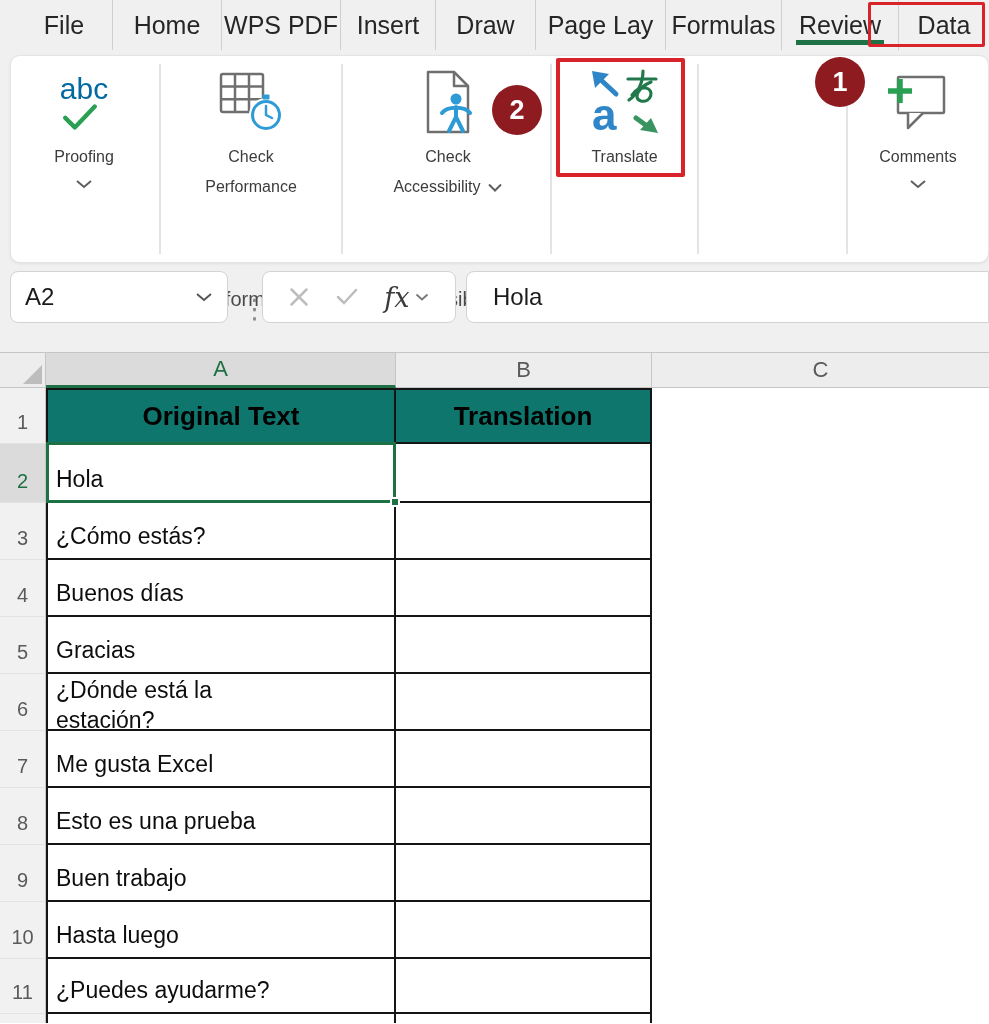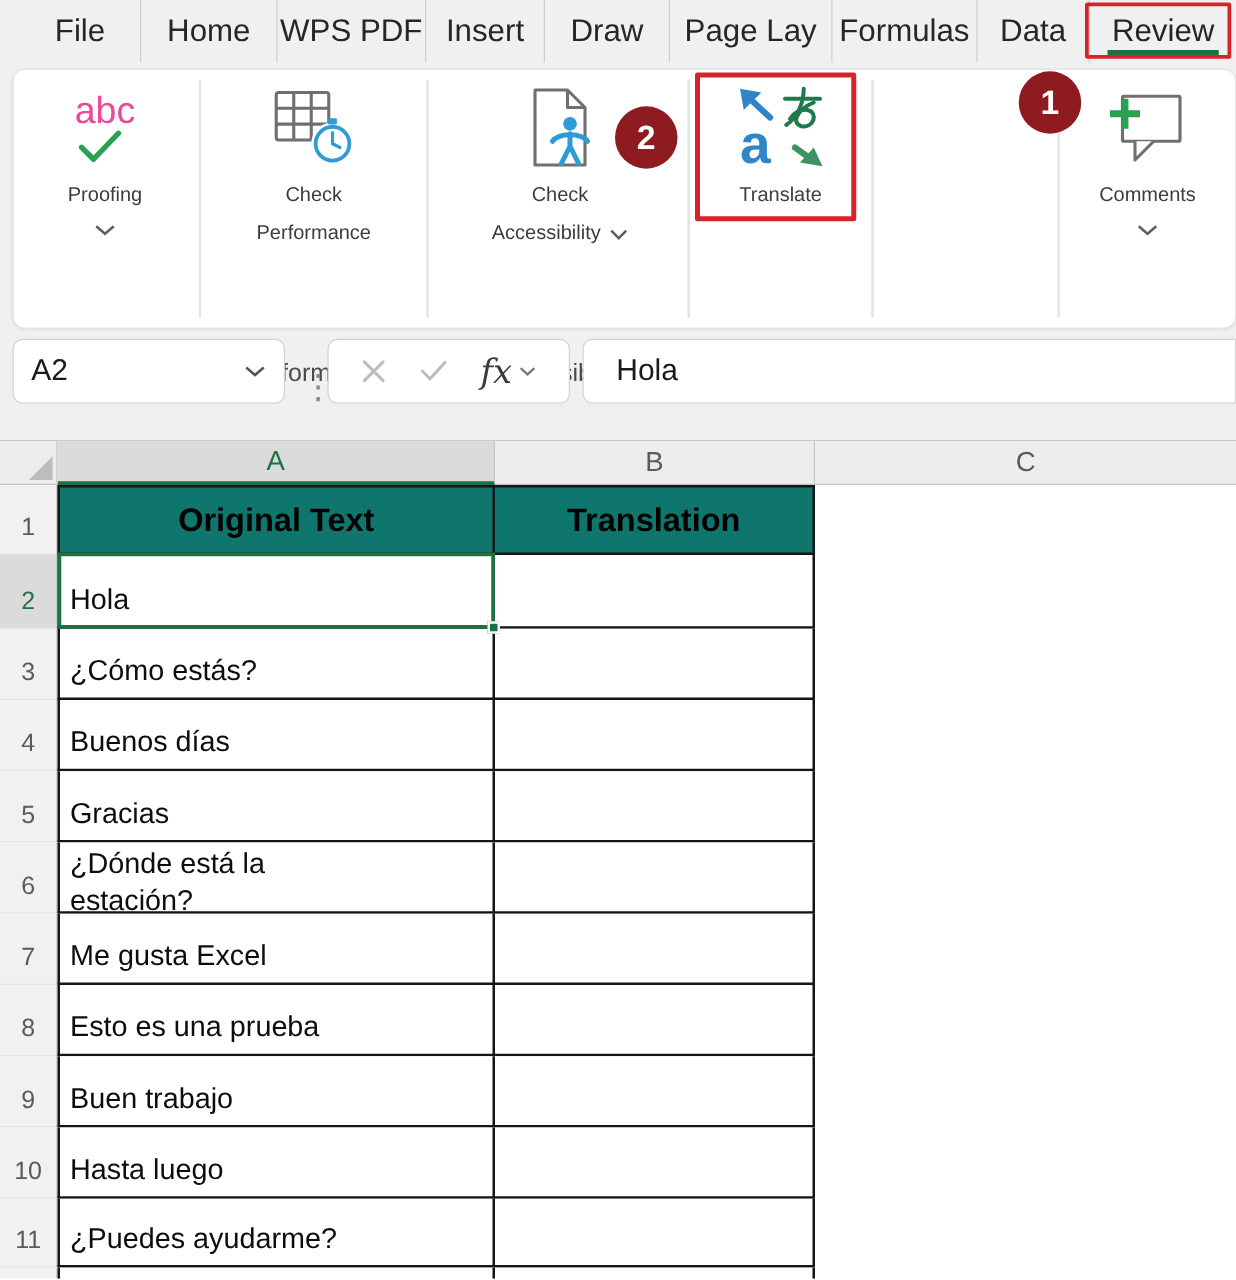--- a/index.html
+++ b/index.html
@@ -26,21 +26,21 @@
   .group{ position:absolute; top:6px; display:flex; flex-direction:column; align-items:center; cursor:default; }
   .g-proof{left:8px; width:130px}
   .g-perf{left:160px; width:160px}
   .g-acc{left:342px; width:190px}
   .g-lang{left:551px; width:125px}
   .g-chg{left:696px; width:130px}
   .g-com{left:843px; width:128px}
   .iconwrap{ height:80px; display:flex; align-items:center; justify-content:center; }
   .blabel{ font-size:16px; color:#3c3c3c; line-height:30px; text-align:center; white-space:nowrap; }
   .blabel.gray{ color:#BDBDBD; }
-  .abc-txt{ font-size:30px; color:#ec4899; line-height:30px; text-align:center; }
+  .abc-txt{ font-size:30px; color:#0369a1; line-height:30px; text-align:center; }
   .chev{ margin-top:7px; }
   .inline-chev{ margin-left:6px; }
   .glabel{ position:absolute; top:232px; text-align:center; font-size:20px; color:#4a4a4a; }
   .gl-perf{left:160px; width:160px}
   .gl-acc{left:342px; width:190px}
   .gl-lang{left:551px; width:125px}
   .gl-chg{left:696px; width:130px}
   
   .redbox{ position:absolute; border:4px solid #D8232A; border-radius:2px; z-index:40; pointer-events:none; }
   .rb-translate{ left:556px; top:58px; width:129px; height:119px; }
@@ -96,25 +96,25 @@
 <div class="screen">
 
   <div class="menubar">
     <div class="tab t1">File</div>
     <div class="tab t2">Home</div>
     <div class="tab t3">WPS PDF</div>
     <div class="tab t4">Insert</div>
     <div class="tab t5">Draw</div>
     <div class="tab t6">Page Lay</div>
     <div class="tab t7">Formulas</div>
-    <div class="tab t8">Data</div>
     <div class="tab t9">
       <span>Review</span>
       <div class="review-underline"></div>
     </div>
+    <div class="tab t8">Data</div>
   </div>
 
   <div class="panel">
     <div class="vsep s1"></div>
     <div class="vsep s2"></div>
     <div class="vsep s3"></div>
     <div class="vsep s4"></div>
     <div class="vsep s5"></div>
 
     <div class="group g-proof">

